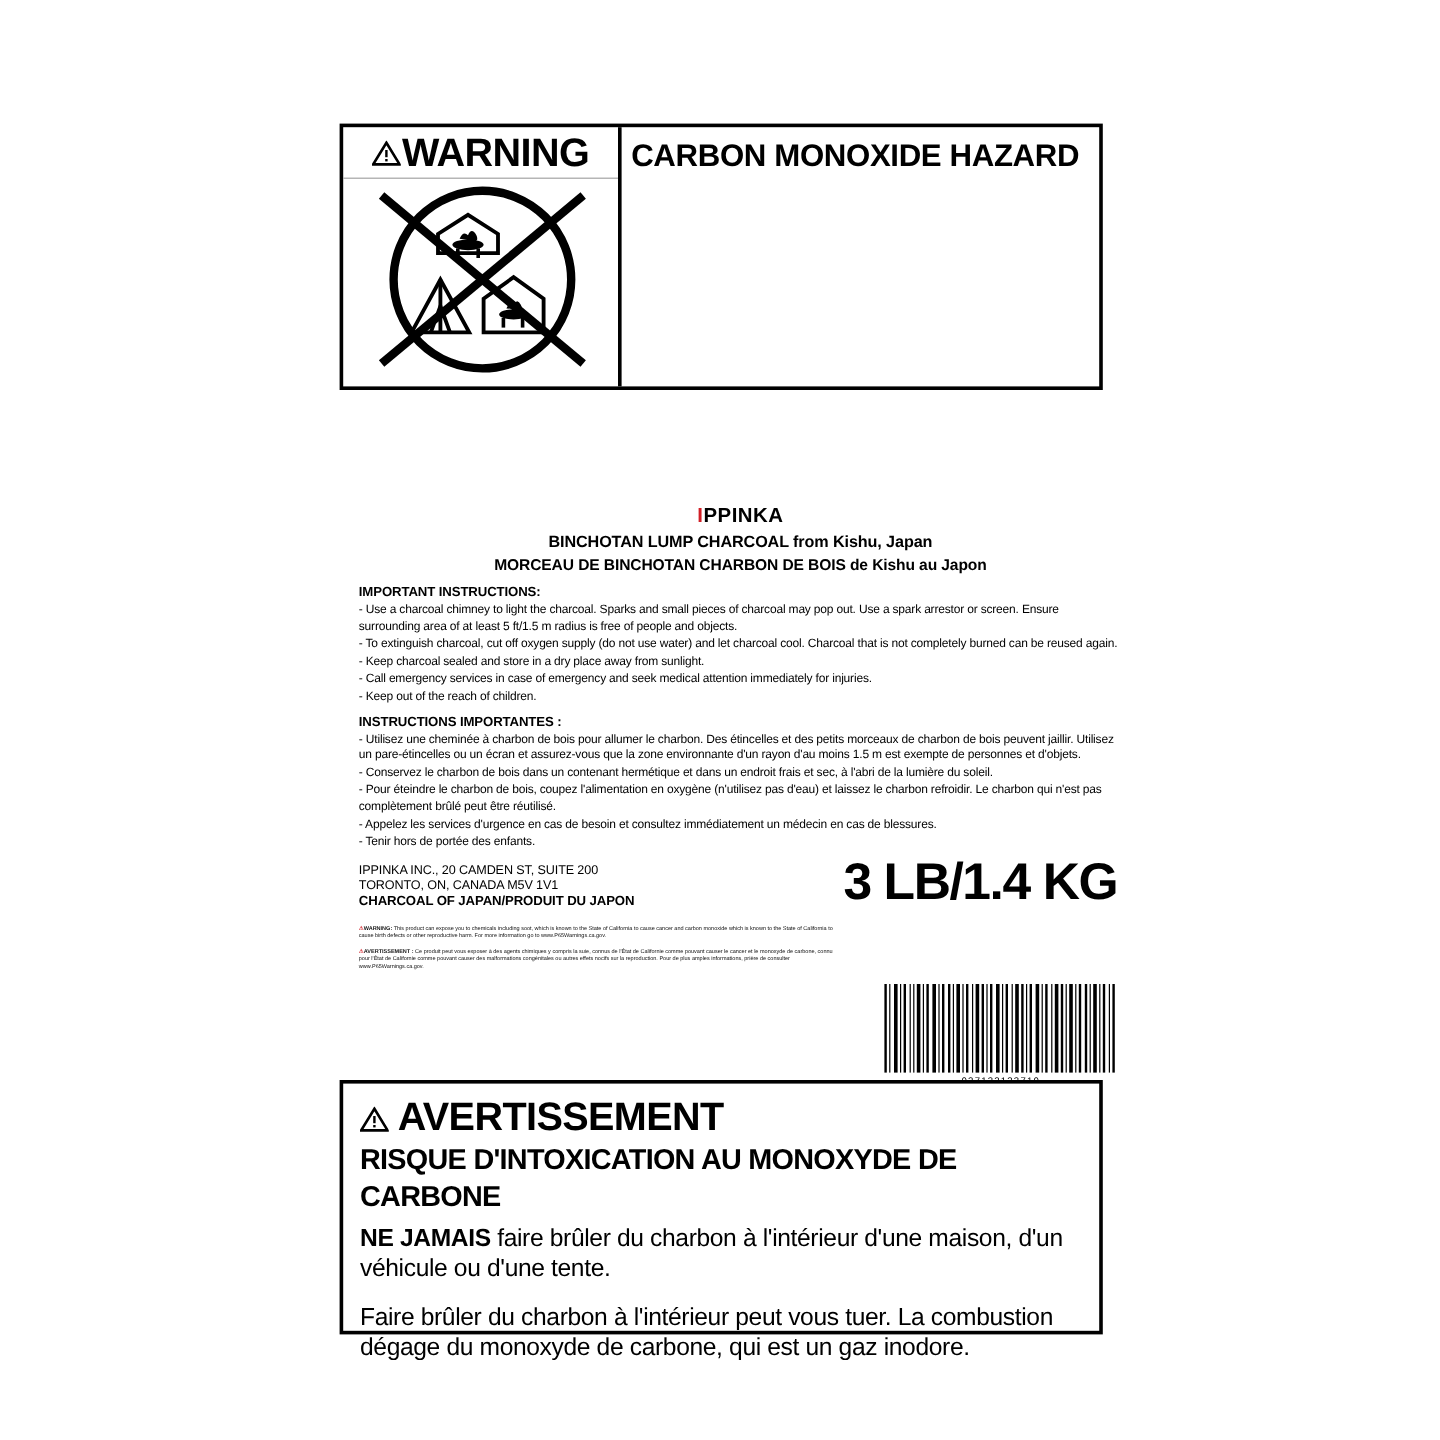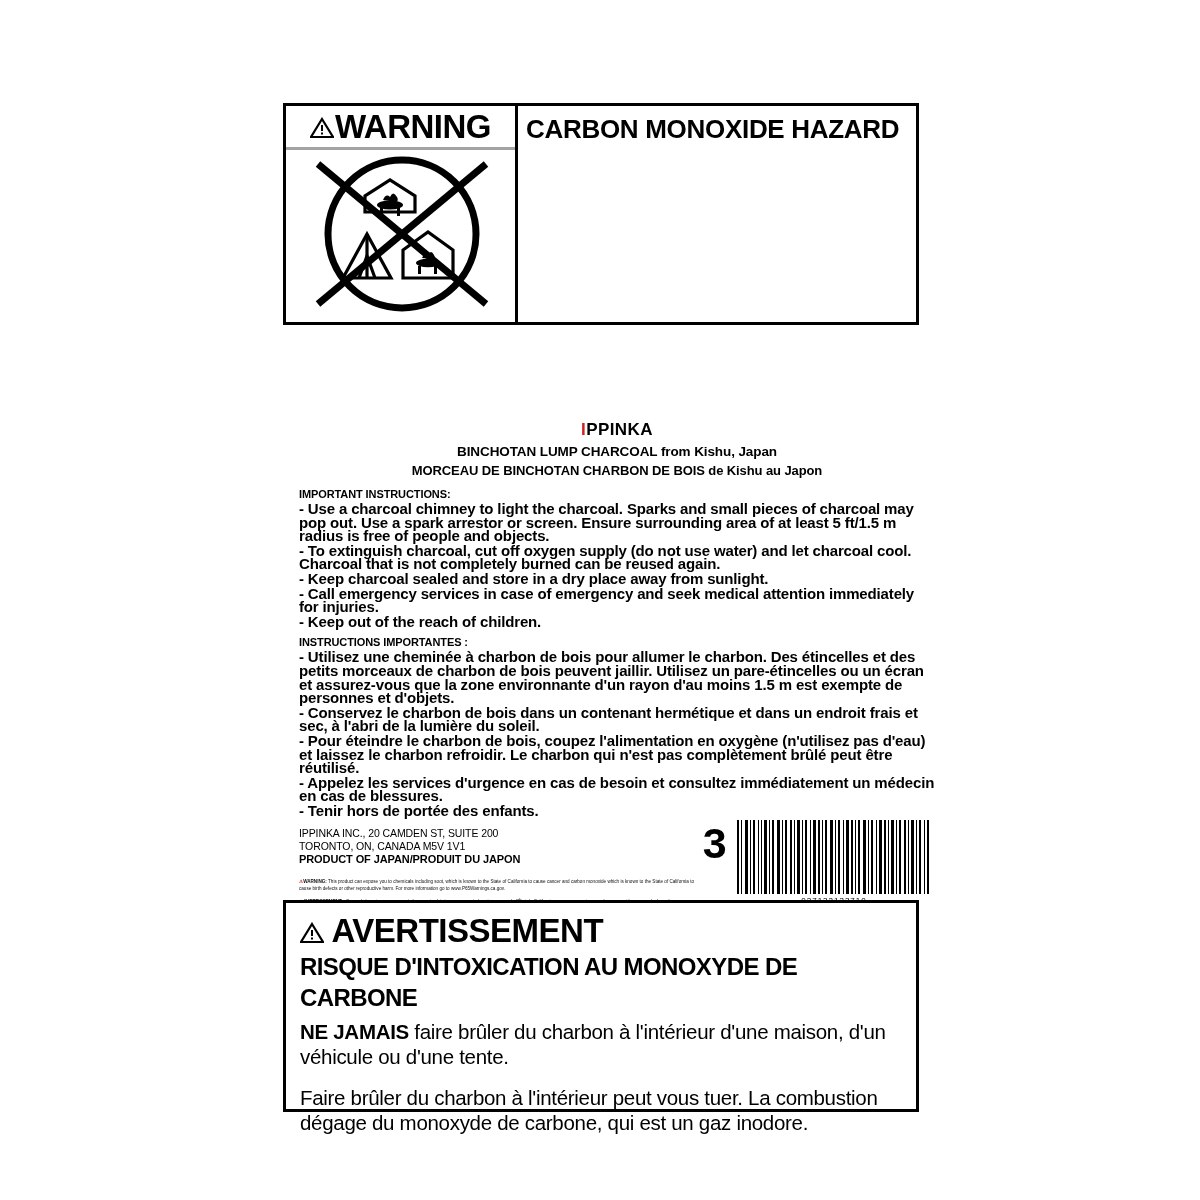--- a/index.html
+++ b/index.html
@@ -31,21 +31,21 @@
   }
   .warn-left {
     width: 232px;
     box-sizing: border-box;
     border-right: 3px solid #000;
     display: flex;
     flex-direction: column;
   }
   .warn-word {
     height: 48px;
-    border-bottom: 3px solid #a3a3a3;
+    border-bottom: 1px solid #a3a3a3;
     display: flex;
     align-items: center;
     justify-content: center;
     font-size: 33px;
     font-weight: bold;
     letter-spacing: -0.5px;
     font-family: "Liberation Sans", sans-serif;
   }
   .warn-word .tri {
     display: inline-block;
@@ -109,24 +109,23 @@
     line-height: 19px;
   }
   .sec-head {
     font-size: 11px;
     font-weight: bold;
     letter-spacing: -0.1px;
     margin-top: 8px;
     margin-bottom: 2px;
   }
   .instr-list {
-    font-size: 15px;
+    font-size: 10px;
     line-height: 13.6px;
     letter-spacing: -0.15px;
-    font-weight: bold;
   }
   .instr-list div { margin-bottom: 1px; }
 
   
   .foot-row {
     position: relative;
     margin-top: 10px;
     height: 48px;
   }
   .addr {
@@ -288,21 +287,21 @@
     <div>- Conservez le charbon de bois dans un contenant hermétique et dans un endroit frais et sec, à l'abri de la lumière du soleil.</div>
     <div>- Pour éteindre le charbon de bois, coupez l'alimentation en oxygène (n'utilisez pas d'eau) et laissez le charbon refroidir. Le charbon qui n'est pas complètement brûlé peut être réutilisé.</div>
     <div>- Appelez les services d'urgence en cas de besoin et consultez immédiatement un médecin en cas de blessures.</div>
     <div>- Tenir hors de portée des enfants.</div>
   </div>
 
   <div class="foot-row">
     <div class="addr">
       <div>IPPINKA INC., 20 CAMDEN ST, SUITE 200</div>
       <div>TORONTO, ON, CANADA M5V 1V1</div>
-      <div class="bold">PRODUCT OF JAPAN/PRODUIT DU JAPON</div>
+      <div class="bold">CHARCOAL OF JAPAN/PRODUIT DU JAPON</div>
     </div>
     <div class="weight">3 LB/1.4 KG</div>
   </div>
 
   <div class="p65">
     <p>
       <span class="hdr"><span class="redtri">⚠</span><span>WARNING:</span></span><span> This product can expose you to chemicals including soot, which is known to the State of California to cause cancer and carbon monoxide which is known to the State of California to cause birth defects or other reproductive harm. For more information go to www.P65Warnings.ca.gov.</span>
     </p>
     <p>
       <span class="hdr"><span class="redtri">⚠</span><span>AVERTISSEMENT :</span></span><span> Ce produit peut vous exposer à des agents chimiques y compris la suie, connus de l'État de Californie comme pouvant causer le cancer et le monoxyde de carbone, connu pour l'État de Californie comme pouvant causer des malformations congénitales ou autres effets nocifs sur la reproduction. Pour de plus amples informations, prière de consulter www.P65Warnings.ca.gov.</span>

